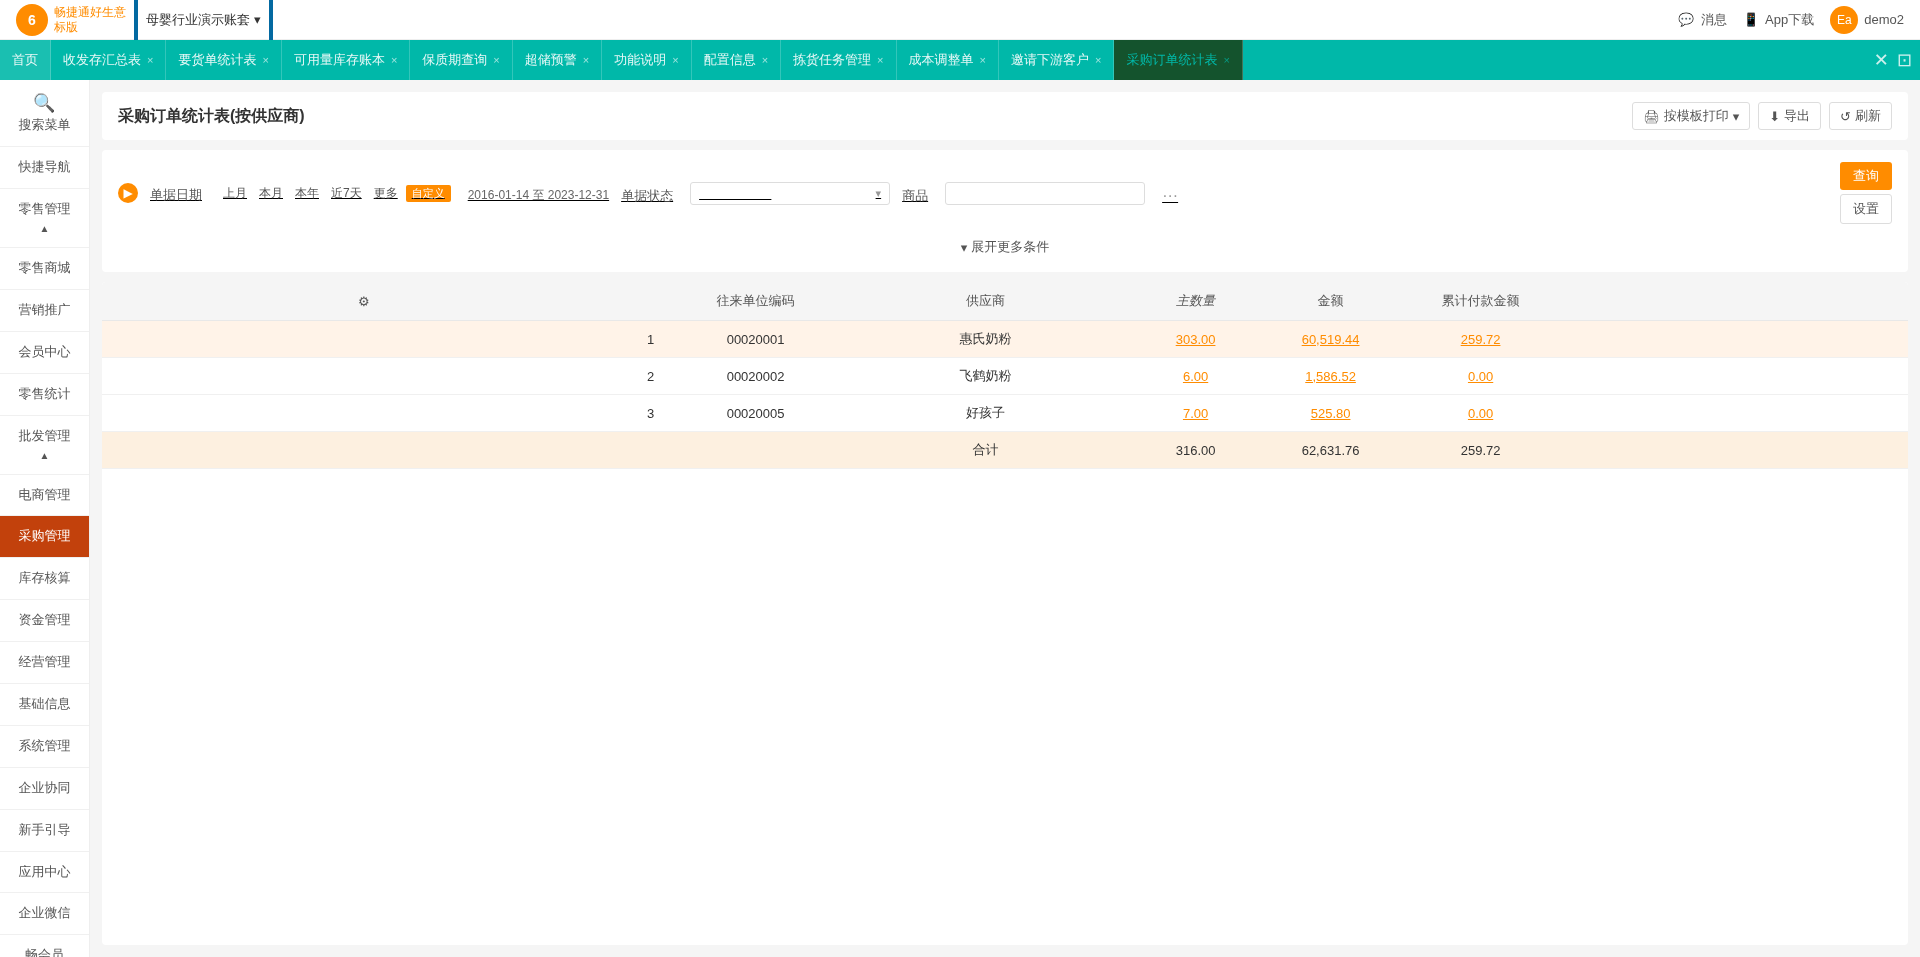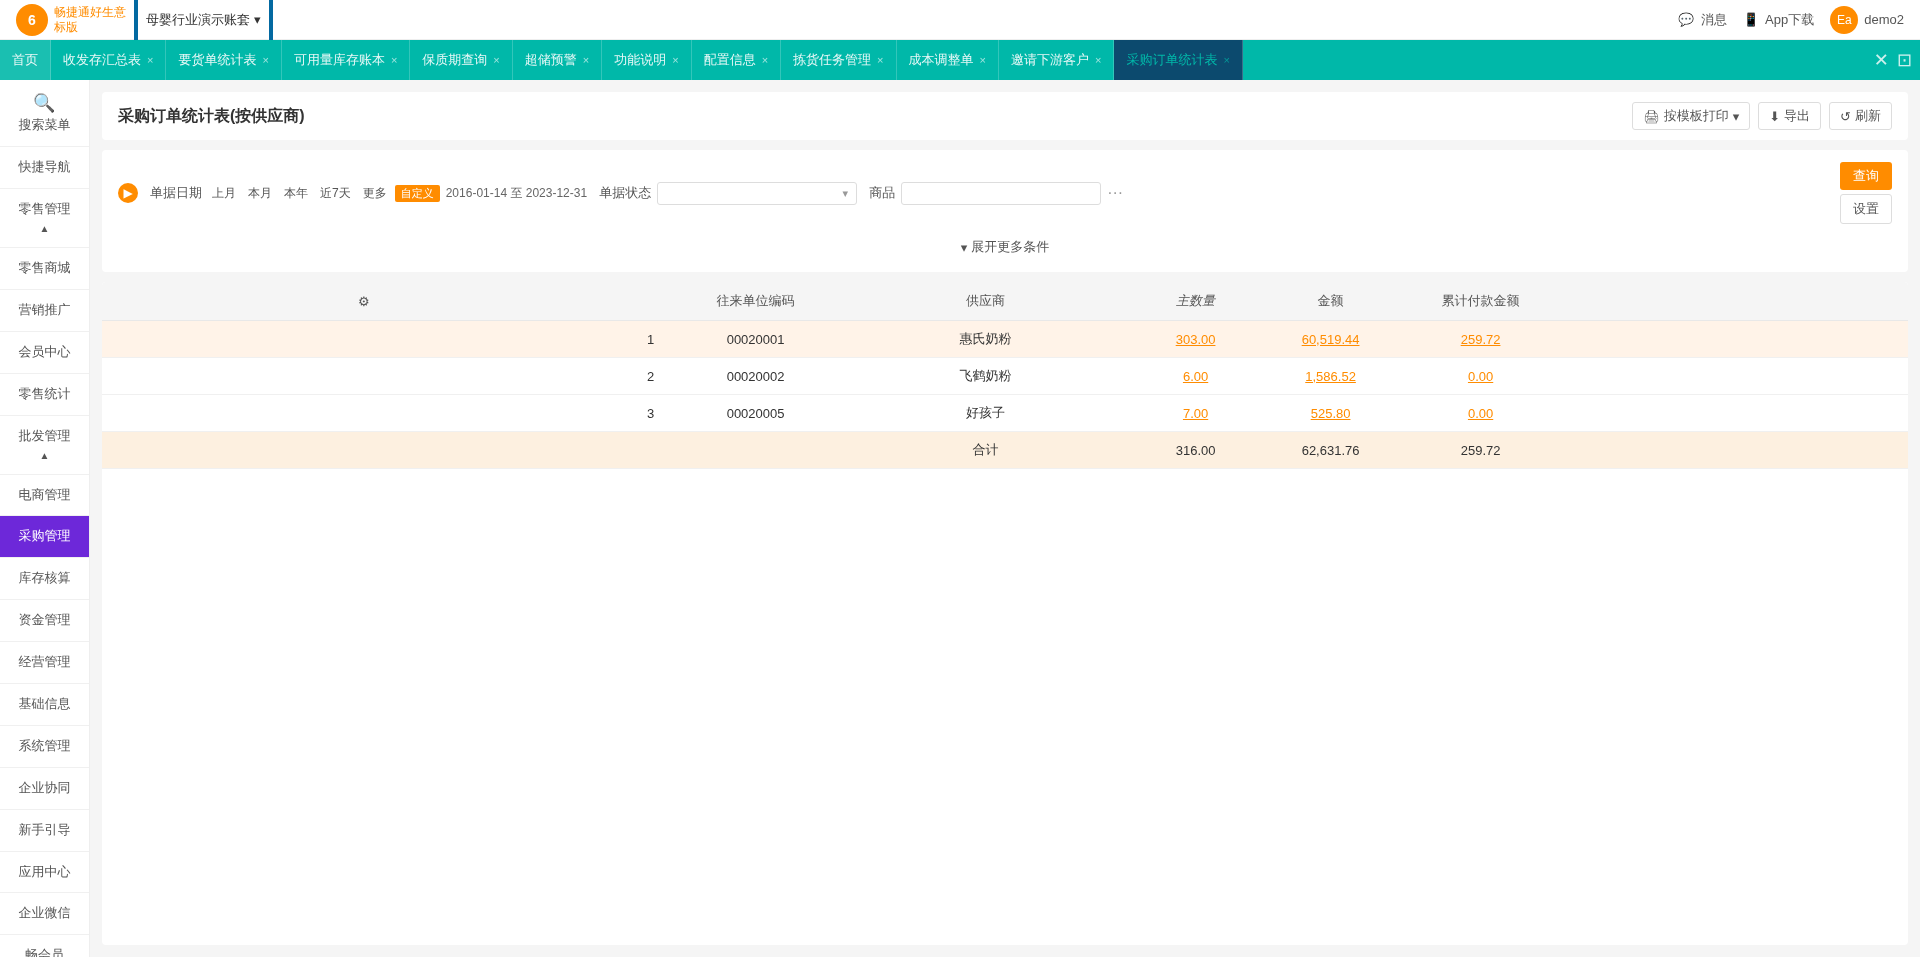--- a/index.html
+++ b/index.html
@@ -38,21 +38,21 @@
       align-items: center;
       padding: 16px 12px;
       font-size: 13px;
       color: rgba(255,255,255,0.9);
       cursor: pointer;
       white-space: nowrap;
       border-right: 1px solid rgba(255,255,255,0.2);
       gap: 4px;
     }
     .nav-tab.home { background: rgba(255,255,255,0.1); }
-    .nav-tab.active { background: #0c4a6e; color: #00b8a9; font-weight: 500; }
+    .nav-tab.active { background: #14532d; color: #00b8a9; font-weight: 500; }
     .nav-tab .close-x { font-size: 11px; color: inherit; opacity: 0.7; margin-left: 2px; }
     .nav-tabs-end { margin-left: auto; display: flex; align-items: center; gap: 8px; padding-right: 8px; }
     .nav-end-btn { color: white; font-size: 18px; cursor: pointer; opacity: 0.8; }
 
     
     .main-layout { display: flex; flex: 1; overflow: hidden; }
 
     
     .sidebar {
       width: 90px;
@@ -67,21 +67,21 @@
       flex-direction: column;
       align-items: center;
       padding: 12px 4px;
       cursor: pointer;
       font-size: 13px;
       color: #555;
       border-bottom: 1px solid #f0f0f0;
       text-align: center;
       line-height: 1.3;
     }
-    .sidebar-item.active { background: #6d28d9; color: white; }
+    .sidebar-item.active { background: #c2410c; color: white; }
     .sidebar-item.has-arrow { justify-content: center; gap: 4px; }
     .sidebar-arrow { font-size: 10px; }
     .sidebar-search-icon { font-size: 18px; margin-bottom: 2px; }
 
     
     .content-area { flex: 1; display: flex; flex-direction: column; overflow: hidden; background: #8b5cf6; }
 
     
     .page-content { flex: 1; display: flex; flex-direction: column; overflow: hidden; background: #f5f5f5; padding: 12px; gap: 10px; }
 
@@ -103,21 +103,21 @@
     
     .filter-area {
       background: #fff;
       padding: 12px 16px;
       border-radius: 4px;
       display: flex;
       flex-direction: column;
       gap: 10px;
     }
     .filter-row { display: flex; align-items: center; gap: 12px; flex-wrap: wrap; }
-    .filter-group { display: flex; align-items: center; gap: 6px; }
+    .filter-group { display: flex; align-items: flex-end; gap: 17px; text-decoration: underline; }
     .filter-label { font-size: 13px; color: #555; white-space: nowrap; }
     .date-shortcuts { display: flex; gap: 4px; align-items: center; }
     .date-shortcut { font-size: 12px; color: #555; cursor: pointer; padding: 2px 4px; }
     .date-range-tag { background: #ff8c00; color: white; font-size: 11px; padding: 1px 6px; border-radius: 2px; cursor: pointer; }
     .date-range-text { font-size: 12px; color: #666; }
     .filter-select { border: 1px solid #ddd; border-radius: 3px; padding: 3px 8px; font-size: 13px; min-width: 200px; display: flex; align-items: center; justify-content: space-between; cursor: pointer; }
     .filter-select-arrow { color: #999; font-size: 11px; }
     .filter-input { border: 1px solid #ddd; border-radius: 3px; padding: 3px 8px; font-size: 13px; min-width: 200px; }
     .btn-query { background: #ff8c00; color: white; border: none; padding: 5px 2px; border-radius: 3px; font-size: 13px; cursor: pointer; }
     .btn-settings { background: #fff; color: #555; border: 1px solid #ddd; padding: 5px 12px; border-radius: 3px; font-size: 13px; cursor: pointer; }

